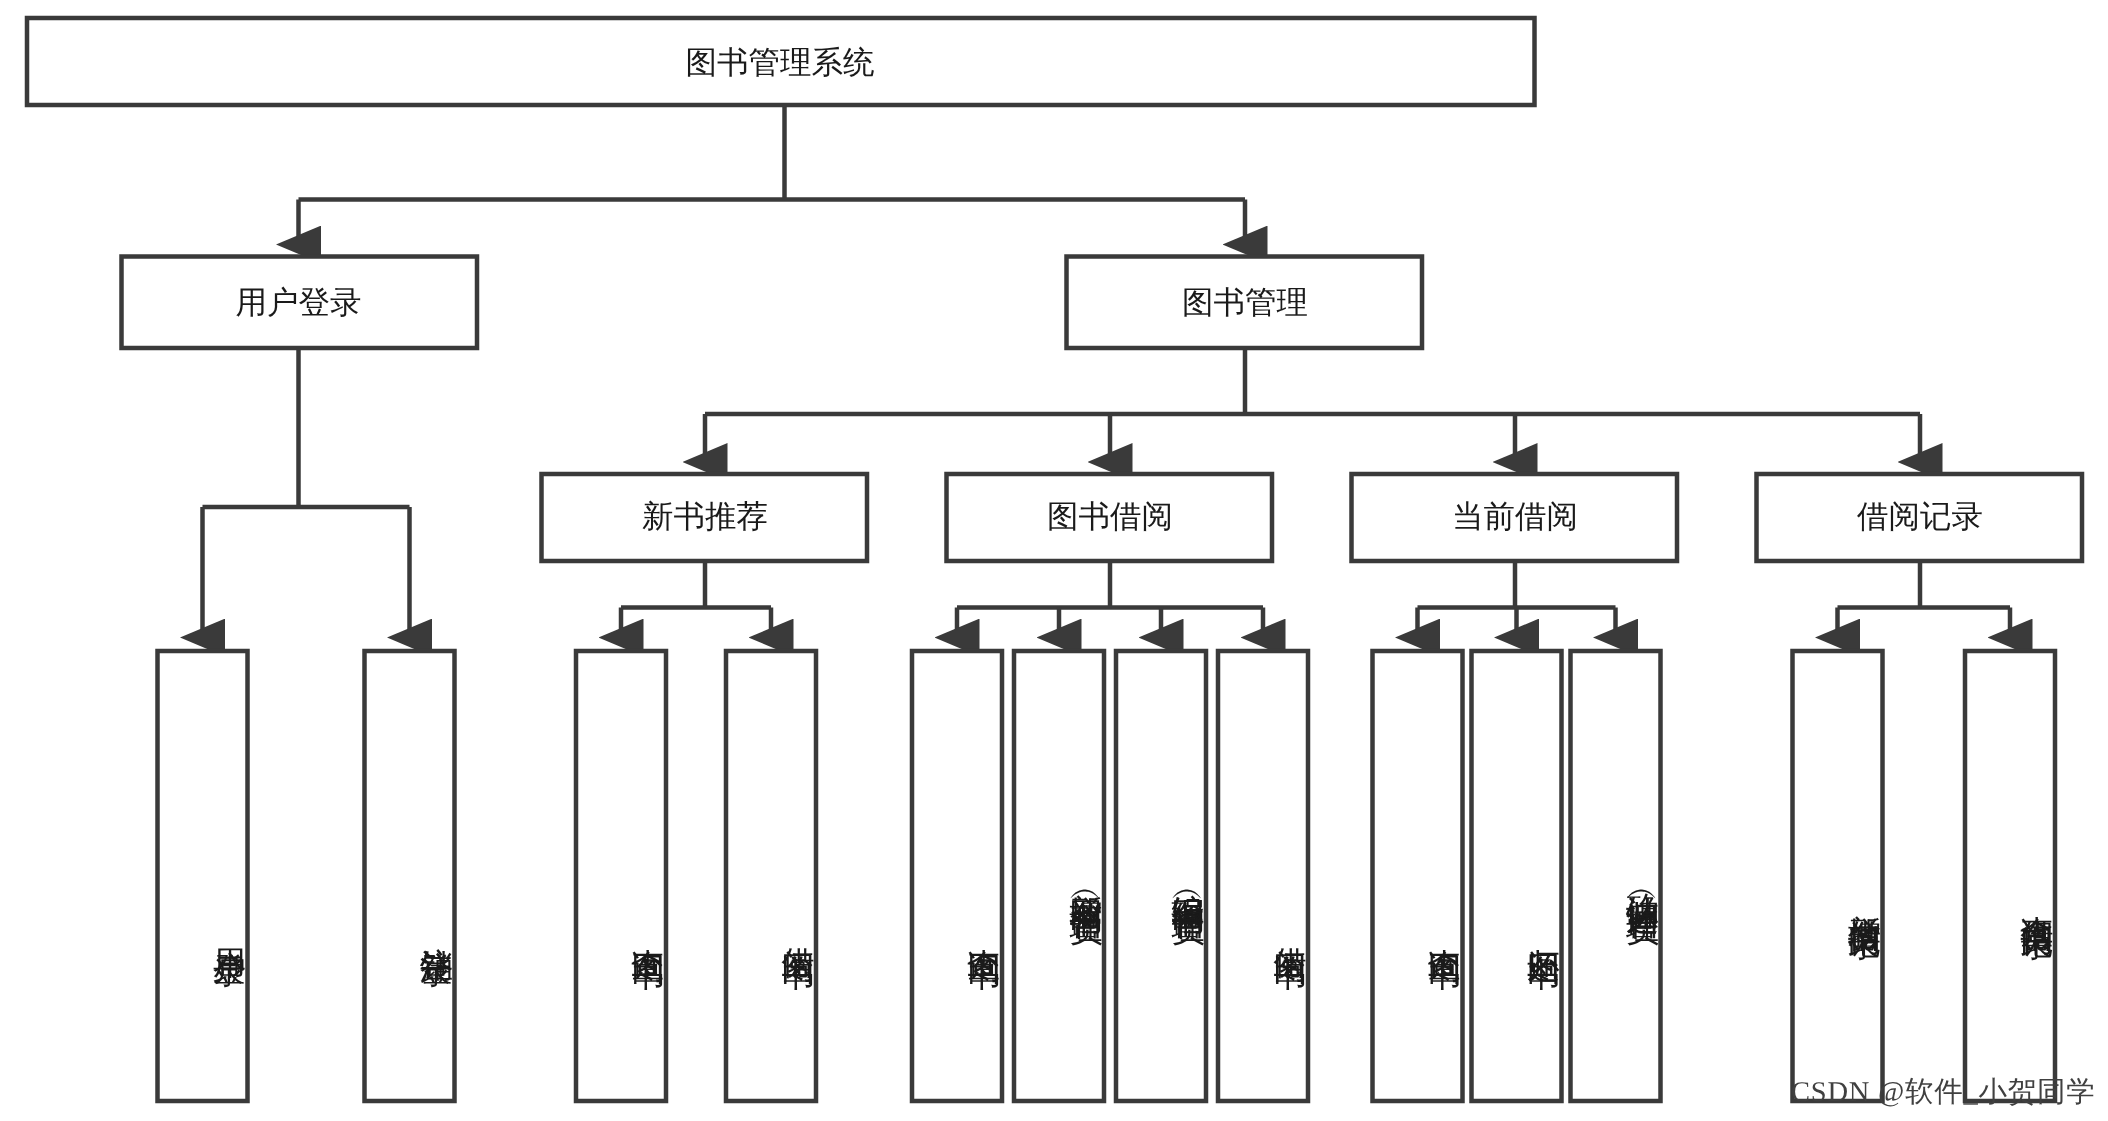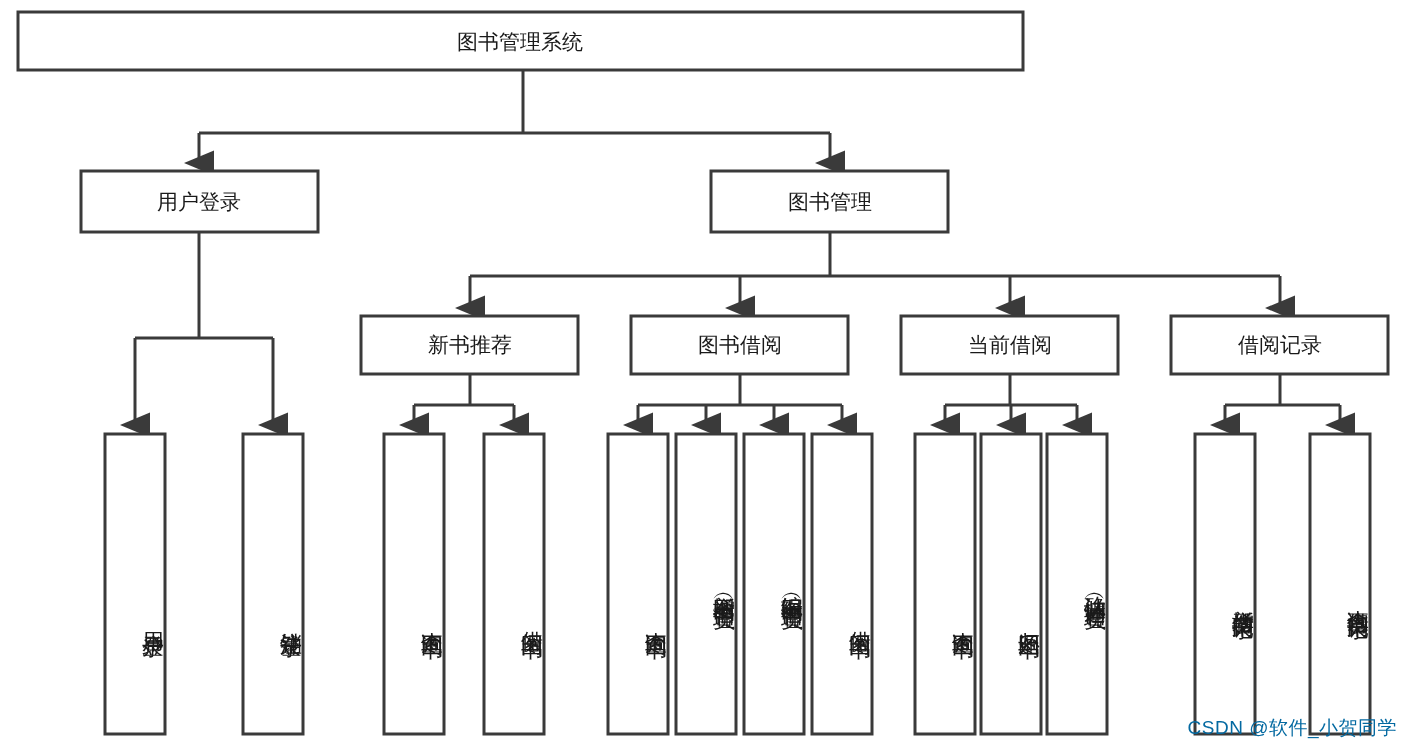--- a/index.html
+++ b/index.html
@@ -56,23 +56,23 @@
     display: flex;
     align-items: flex-start;
     justify-content: center;
     pointer-events: none;
     white-space: nowrap;
   }
   .watermark {
     position: absolute;
     right: 8px;
     bottom: 6px;
-    font-family: Liberation Sans, sans-serif;
+    font-family: Liberation Serif, serif;
     font-size: 19px;
-    color: #0369a1;
+    color: #404040;
     letter-spacing: 0.5px;
     white-space: nowrap;
   }
 </style>
 </head>
 <body>
 
 <div id="diagram-root">
 
   <svg class="diagram-svg" viewBox="0 0 1405 747">

